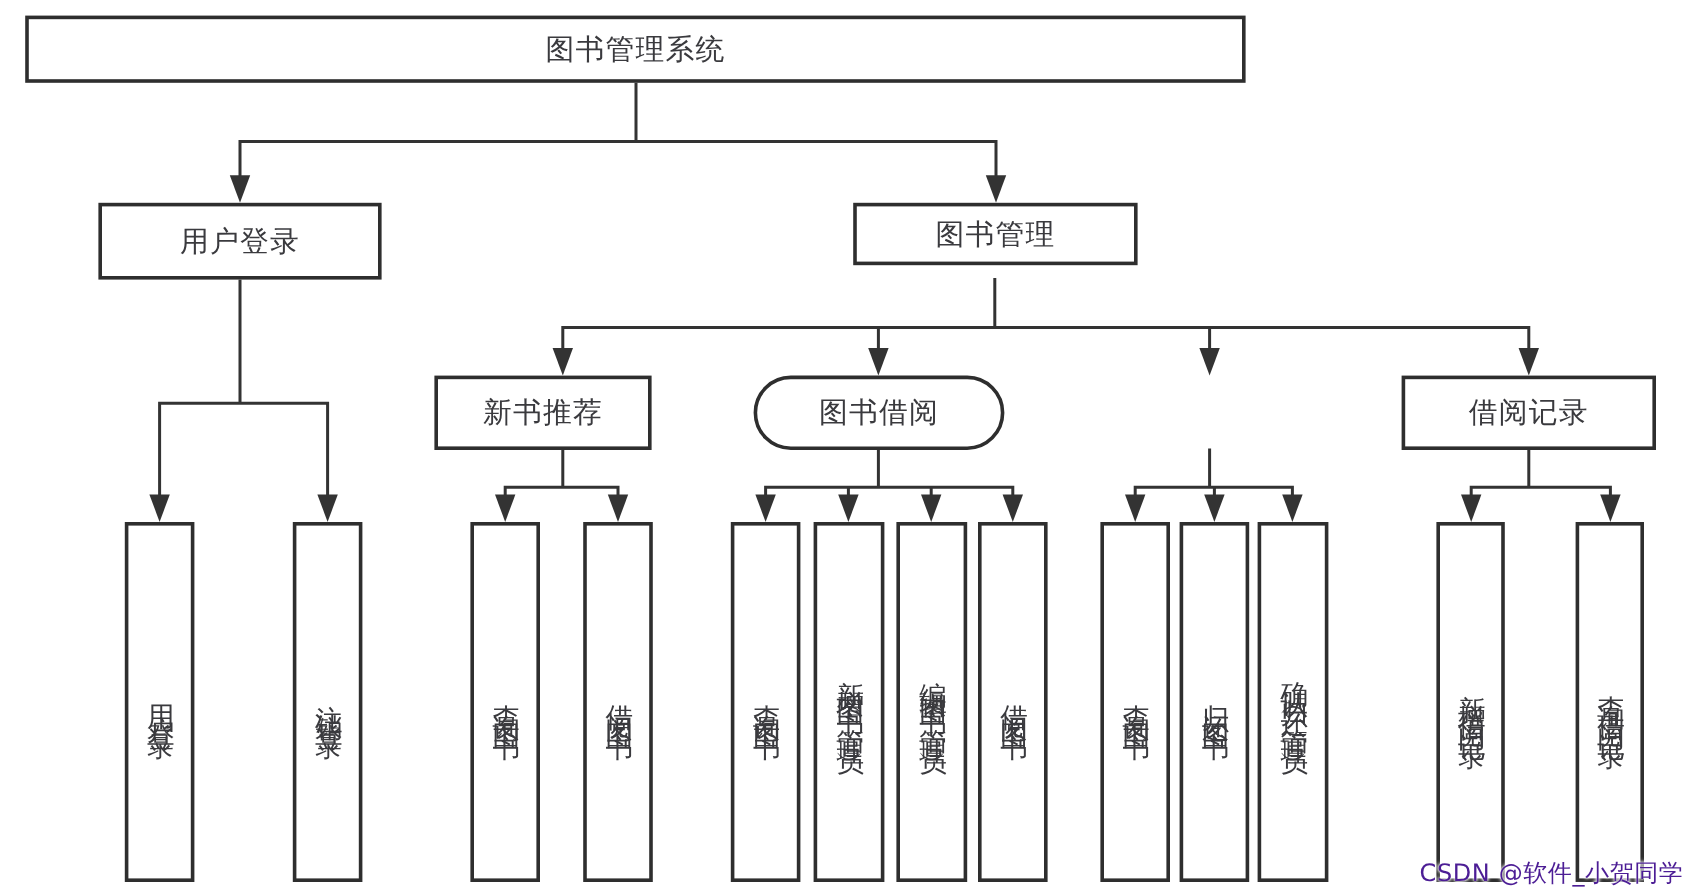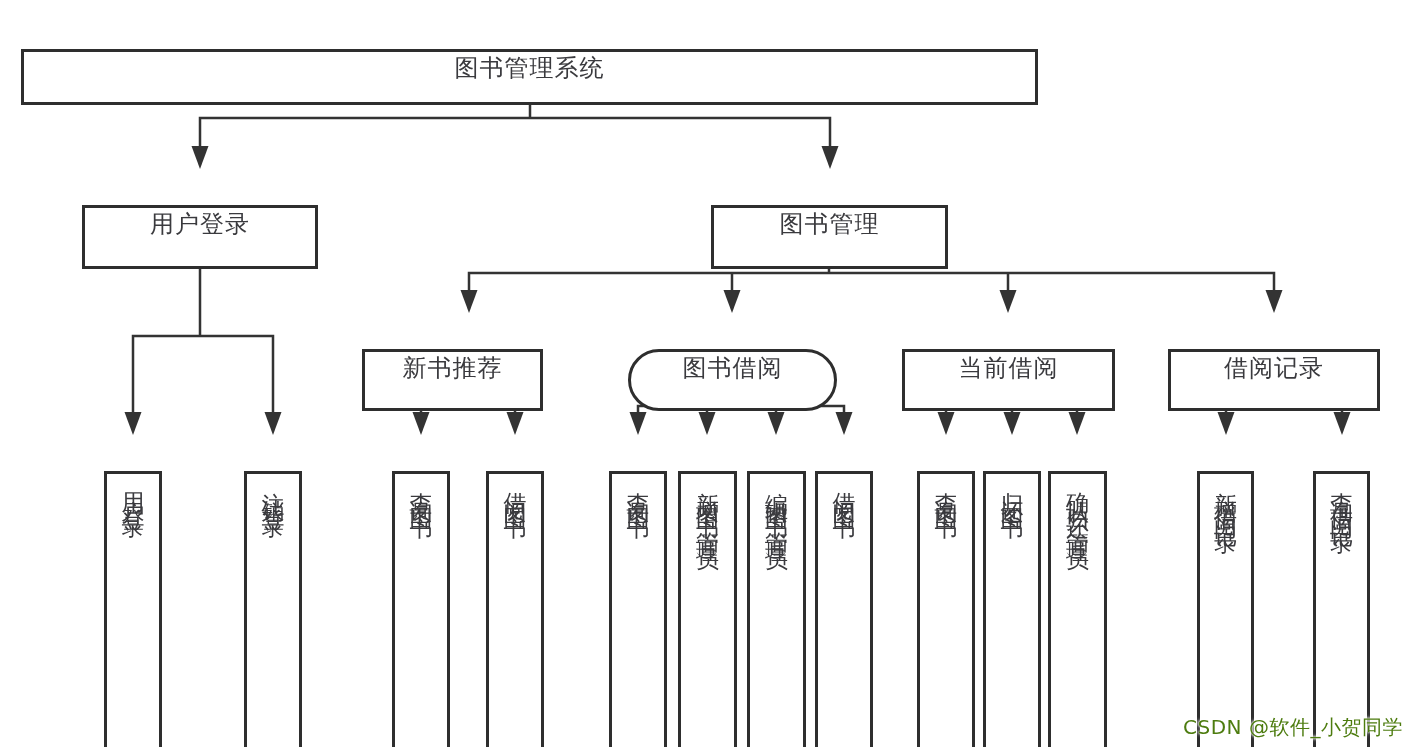--- a/index.html
+++ b/index.html
@@ -10,25 +10,24 @@
     font-family:"DejaVu Sans","Liberation Sans",sans-serif;
     overflow:hidden;
   }
   svg.wires{position:absolute;left:0;top:0;z-index:1;}
   .box{
     position:absolute;
     box-sizing:border-box;
     background:#ffffff;
     border:3px solid #2e2e2e;
     display:flex;
-    align-items:flex-start;
+    align-items:center;
     justify-content:center;
     z-index:2;
     color:#3a3a3e;
-    margin-top:36px;
   }
   .hlabel{
     font-size:24px;
     letter-spacing:1px;
     white-space:nowrap;
     color:#3a3a3e;
   }
   .vlabel{
     writing-mode:vertical-rl;
     text-orientation:mixed;
@@ -36,21 +35,21 @@
     letter-spacing:8px;
     line-height:1;
     white-space:nowrap;
     color:#3a3a3e;
   }
   .watermark{
     position:absolute;
     left:1183px;top:714px;
     font-size:20px;
     letter-spacing:0.5px;
-    color:#4d7c0f;
+    color:#4c1d95;
     text-shadow:0 0 2px #ffffff,0 0 3px #ffffff,0 0 4px #ffffff;
     z-index:5;
     white-space:nowrap;
   }
 </style>
 </head>
 <body>
 
 <div class="canvas">
 
@@ -94,32 +93,29 @@
     </g>
   </svg>
 
   <div class="box" style="left:21px;top:13px;width:1017px;height:56px;">
     <span class="hlabel">图书管理系统</span>
   </div>
 
   <div class="box" style="left:82px;top:169px;width:236px;height:64px;">
     <span class="hlabel">用户登录</span>
   </div>
-  <div class="box" style="left:711px;top:169px;width:237px;height:64px;">
+  <div class="box" style="left:711px;top:169px;width:237px;height:52px;">
     <span class="hlabel">图书管理</span>
   </div>
 
   <div class="box" style="left:362px;top:313px;width:181px;height:62px;">
     <span class="hlabel">新书推荐</span>
   </div>
   <div class="box" style="left:628px;top:313px;width:209px;height:62px;border-radius:31px;">
     <span class="hlabel">图书借阅</span>
-  </div>
-  <div class="box" style="left:902px;top:313px;width:213px;height:62px;">
-    <span class="hlabel">当前借阅</span>
   </div>
   <div class="box" style="left:1168px;top:313px;width:212px;height:62px;">
     <span class="hlabel">借阅记录</span>
   </div>
 
   <div class="box" style="left:104px;top:435px;width:58px;height:300px;">
     <span class="vlabel">用户登录</span>
   </div>
   <div class="box" style="left:244px;top:435px;width:58px;height:300px;">
     <span class="vlabel">注销登录</span>

